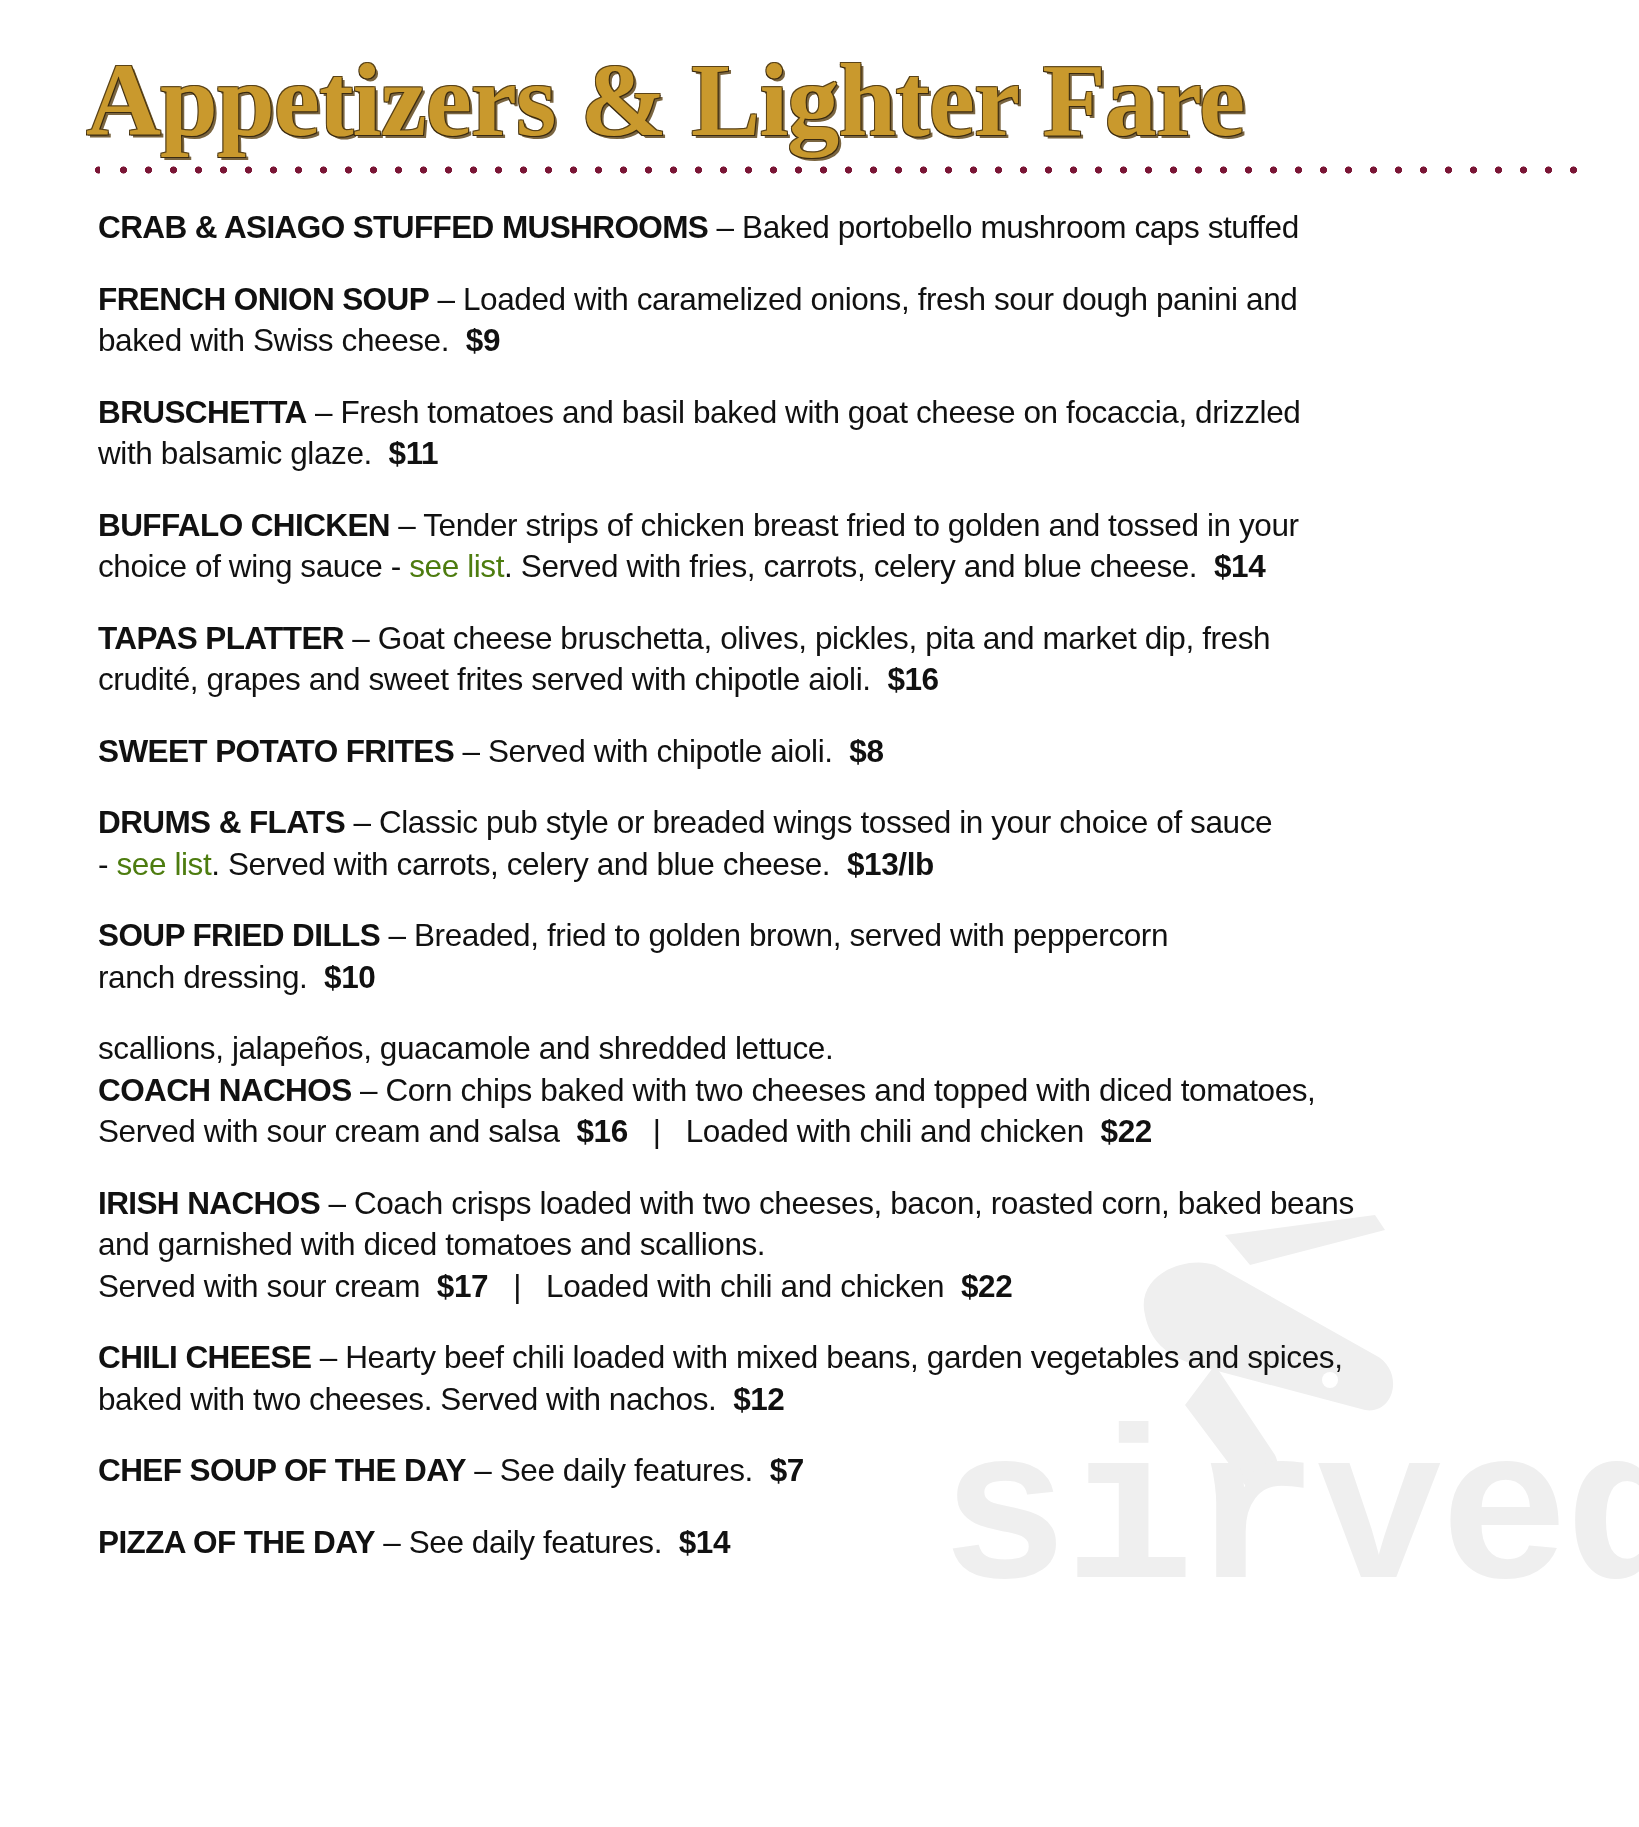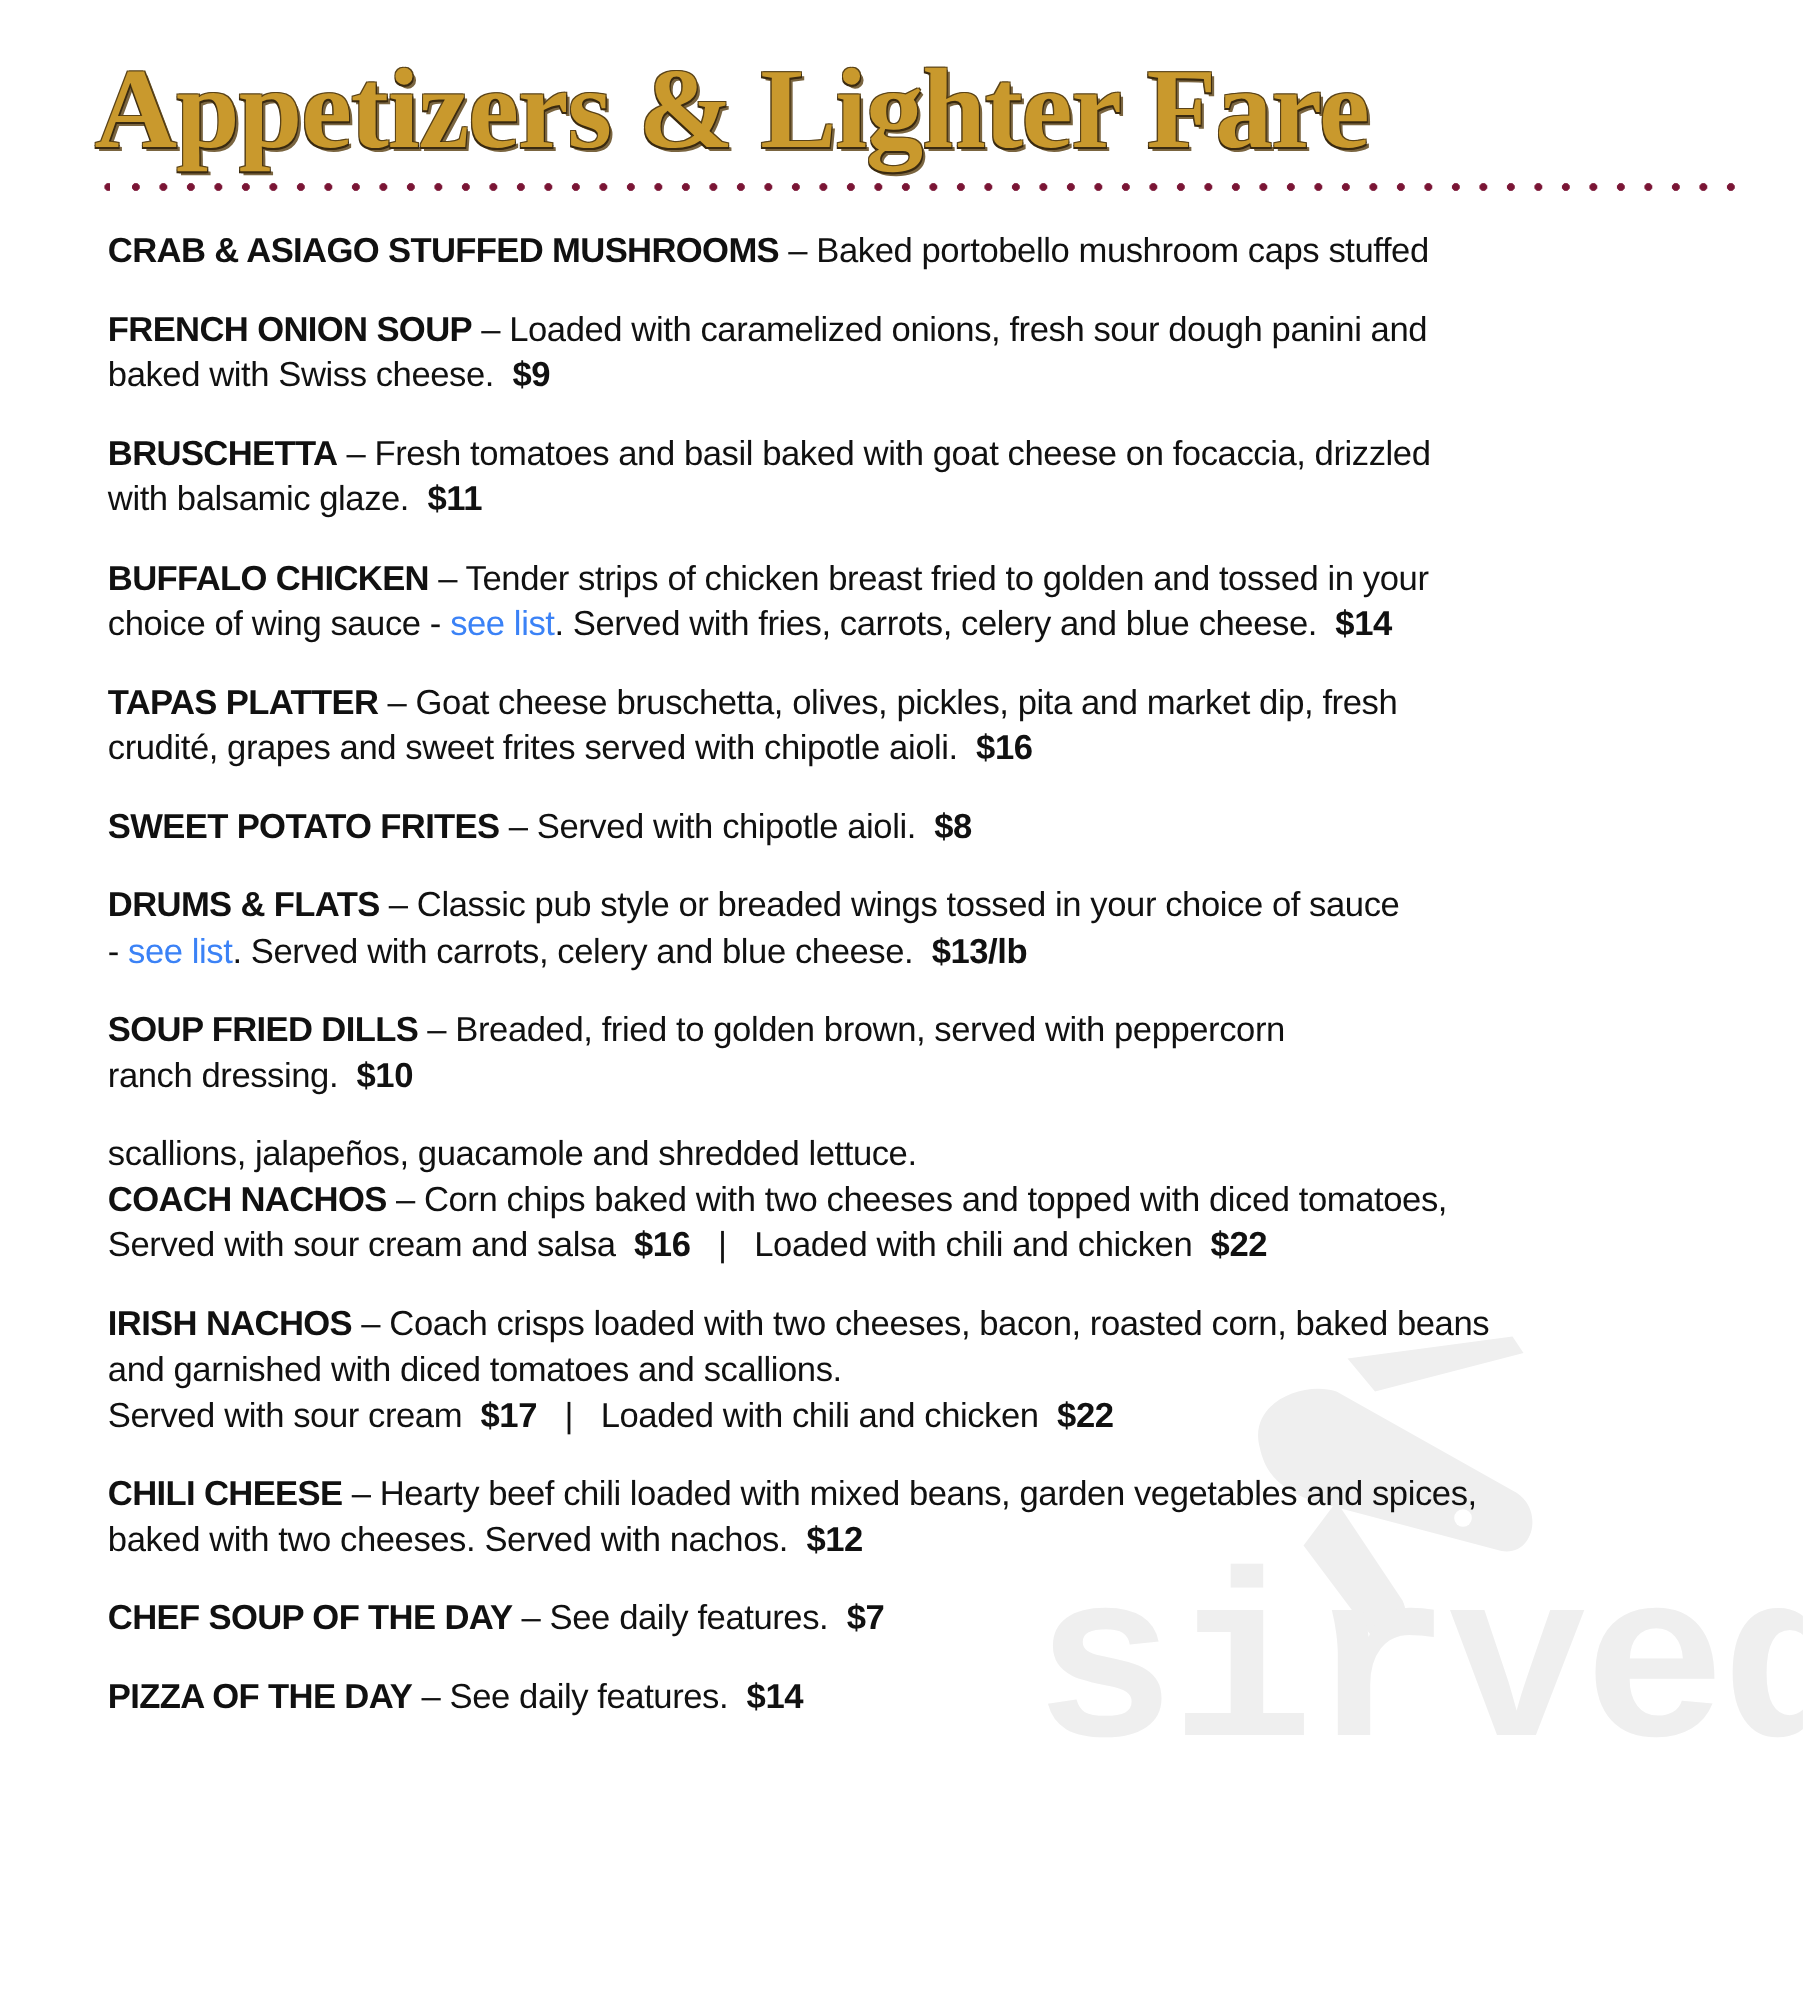--- a/index.html
+++ b/index.html
@@ -9,21 +9,21 @@
   .dots{position:absolute;left:86px;top:163px;width:1500px;height:14px;
     background-image:radial-gradient(circle,#7a1535 3.3px,transparent 3.8px);background-size:25px 14px;background-repeat:repeat-x;}
   .dots-gap{position:absolute;left:100px;top:163px;width:20px;height:14px;background:#fff;}
   .watermark-icon{position:absolute;left:1075px;top:1205px;width:360px;height:310px;opacity:1;}
   .watermark-text{position:absolute;left:940px;top:1413px;font-size:215px;font-weight:bold;color:#efefef;letter-spacing:-4px;line-height:1;font-family:Liberation Mono, monospace;}
   .menu{position:absolute;left:98px;top:207px;width:1520px;}
   .item{margin:0 0 30px 0;}
   .line{font-size:31.5px;line-height:41.5px;white-space:nowrap;letter-spacing:-0.4px;transform-origin:left;}
   .name{font-weight:bold;letter-spacing:-0.6px;}
   .price{font-weight:bold;}
-  .link{color:#3b82f6;}
+  .link{color:#4d7c0f;}
 </style>
 </head>
 <body>
 
 <div class="title">Appetizers &amp; Lighter Fare</div>
 <div class="dots"></div>
 <div class="dots-gap"></div>
 
 <svg class="watermark-icon" viewBox="0 0 360 310">
   <g fill="#efefef">

